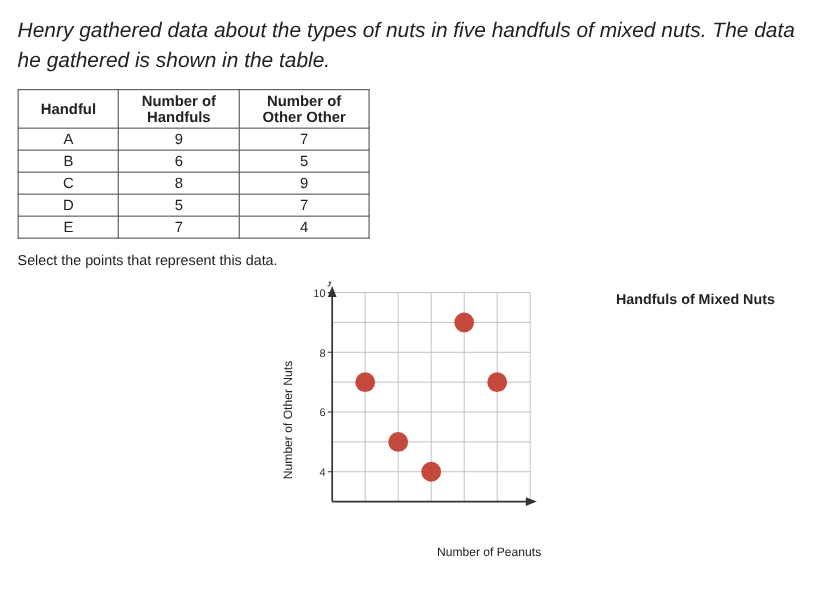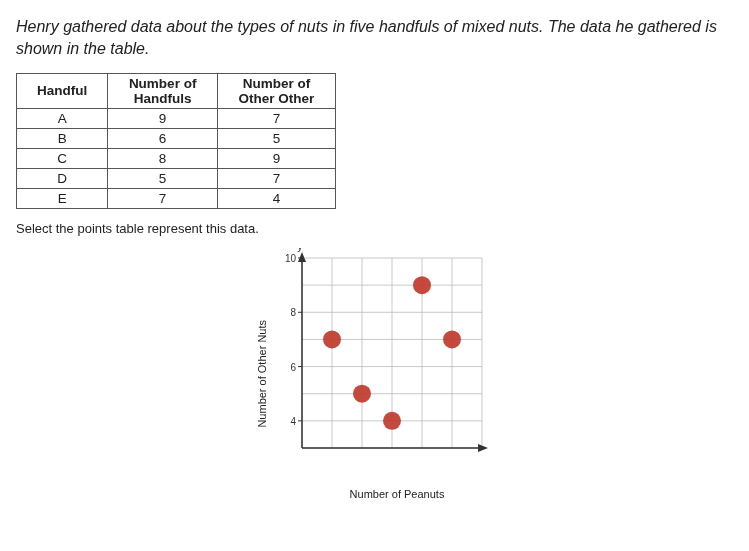--- a/index.html
+++ b/index.html
@@ -6,21 +6,21 @@
     body {
       font-family: Arial, sans-serif;
       background: #fff;
       width: 749px;
       min-height: 551px;
       padding: 16px;
       font-size: 14px;
       color: #222;
     }
     .intro-text {
-      font-size: 16px;
+      font-size: 19px;
       margin-bottom: 12px;
       line-height: 1.4;
       font-style: italic;
     }
     .data-table {
       border-collapse: collapse;
       margin-bottom: 12px;
       min-width: 320px;
     }
     .data-table th, .data-table td {
@@ -99,21 +99,21 @@
       <td>7</td>
     </tr>
       <tr>
       <td>E</td>
       <td>7</td>
       <td>4</td>
     </tr>
     </tbody>
 </table>
 
-<p class="select-text">Select the points table represent this data.</p>
+<p class="select-text">Select the points that represent this data.</p>
 
 <div class="chart-area">
   <div class="y-axis-label">Number of Other Nuts</div>
   <div>
     <div style="display:flex; flex-direction:row; align-items:flex-start;">
       <div class="chart-container">
         <svg id="chart-svg" width="220" height="220" viewBox="0 0 220 220">
             <line x1="30" y1="10" x2="30" y2="200" stroke="#bbb" stroke-width="0.8"></line>
             <line x1="60" y1="10" x2="60" y2="200" stroke="#bbb" stroke-width="0.8"></line>
             <line x1="90" y1="10" x2="90" y2="200" stroke="#bbb" stroke-width="0.8"></line>
@@ -142,16 +142,17 @@
             <text x="24" y="68.28571428571428" font-size="10" fill="#333" text-anchor="end">8</text>
             <line x1="26" y1="10" x2="30" y2="10" stroke="#333" stroke-width="1"></line>
             <text x="24" y="14" font-size="10" fill="#333" text-anchor="end">10</text>
             <circle cx="180" cy="91.42857142857143" r="9" fill="#c0392b" opacity="0.92"></circle>
             <circle cx="90" cy="145.71428571428572" r="9" fill="#c0392b" opacity="0.92"></circle>
             <circle cx="150" cy="37.14285714285714" r="9" fill="#c0392b" opacity="0.92"></circle>
             <circle cx="60" cy="91.42857142857143" r="9" fill="#c0392b" opacity="0.92"></circle>
             <circle cx="120" cy="172.85714285714286" r="9" fill="#c0392b" opacity="0.92"></circle>
           </svg>
       </div>
+      <div class="chart-title">Handfuls of Mixed Nuts</div>
     </div>
-    <div style="text-align:center; font-size:11px; margin-left:30px; width:190px;">Number of Peanuts</div>
+    <div style="text-align:right; font-size:11px; margin-left:30px; width:190px;">Number of Peanuts</div>
   </div>
 </div>
 
 </body></html>

